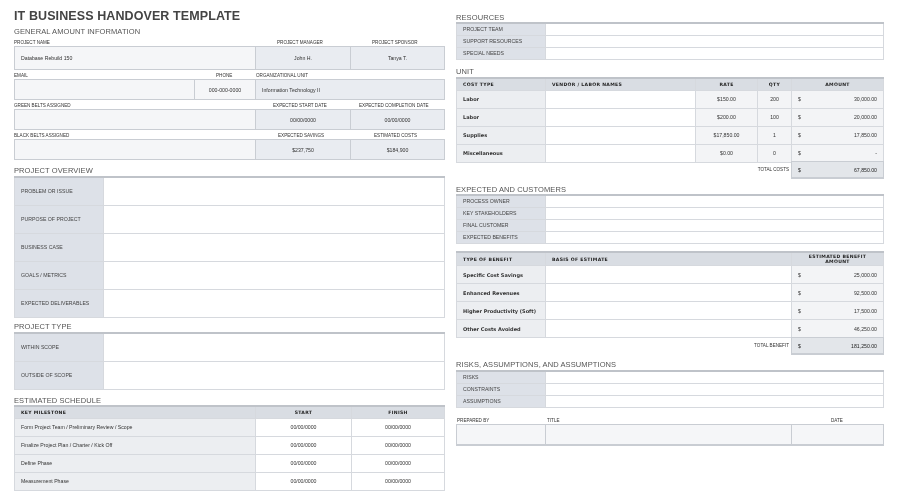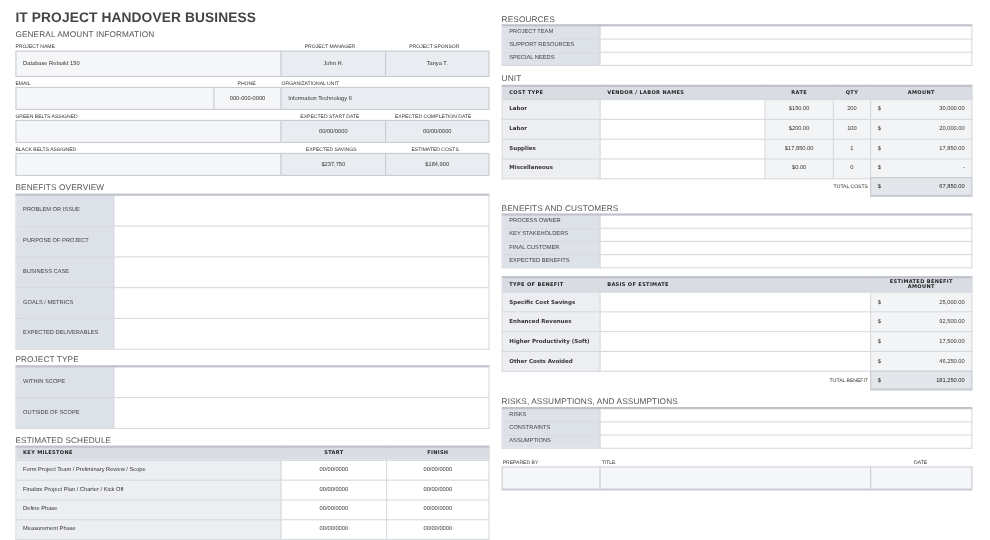--- a/index.html
+++ b/index.html
@@ -24,21 +24,21 @@
   td.lt { background: #f3f4f6; }
   td.boldlab { background: #eceef1; font-family: "DejaVu Sans", sans-serif; font-weight: bold; font-size: 5px; }
   .topline { border-top: 2px solid #bfc3c9; }
   .amt { display: flex; justify-content: space-between; }
   .total-lbl { position: absolute; font-size: 4.6px; color: #333; text-transform: uppercase; text-align: right; }
   .total-box { position: absolute; background: #e3e6ea; border: 1px solid #c9cdd3; border-bottom: 2px solid #c9cdd3; font-size: 5.2px; display: flex; justify-content: space-between; align-items: center; padding: 0 6px; }
 </style>
 </head>
 <body>
 
-<div class="title">IT PROJECT HANDOVER BUSINESS</div>
+<div class="title">IT BUSINESS HANDOVER TEMPLATE</div>
 <div class="sec" style="left:14px;top:27px;">GENERAL AMOUNT INFORMATION</div>
 
 <div class="lbl" style="left:14px;top:40px;">PROJECT NAME</div>
 <div class="lbl" style="left:277px;top:40px;">PROJECT MANAGER</div>
 <div class="lbl" style="left:372px;top:40px;">PROJECT SPONSOR</div>
 <div class="box lt padl" style="left:14px;top:46px;width:242px;height:24px;">Database Rebuild 150</div>
 <div class="box gray center" style="left:255px;top:46px;width:96px;height:24px;">John H.</div>
 <div class="box gray center" style="left:350px;top:46px;width:95px;height:24px;">Tanya T.</div>
 
 <div class="lbl" style="left:14px;top:73px;">EMAIL</div>
@@ -55,21 +55,21 @@
 <div class="box gray center" style="left:255px;top:109px;width:96px;height:21px;">00/00/0000</div>
 <div class="box gray center" style="left:350px;top:109px;width:95px;height:21px;">00/00/0000</div>
 
 <div class="lbl" style="left:14px;top:133px;">BLACK BELTS ASSIGNED</div>
 <div class="lbl" style="left:278px;top:133px;">EXPECTED SAVINGS</div>
 <div class="lbl" style="left:374px;top:133px;">ESTIMATED COSTS</div>
 <div class="box lt padl" style="left:14px;top:139px;width:242px;height:21px;"></div>
 <div class="box gray center" style="left:255px;top:139px;width:96px;height:21px;">$237,750</div>
 <div class="box gray center" style="left:350px;top:139px;width:95px;height:21px;">$184,900</div>
 
-<div class="sec" style="left:14px;top:166px;">BENEFITS OVERVIEW</div>
+<div class="sec" style="left:14px;top:166px;">PROJECT OVERVIEW</div>
 <table style="left:14px;top:176px;width:431px;" class="topline">
   <colgroup>
       <col style="width:89px">
       <col>
     </colgroup>
   <tbody>
       <tr style="height:28px">
         <td class="lab">PROBLEM OR ISSUE</td>
         <td class="wh"></td>
       </tr>
@@ -234,21 +234,21 @@
         </td>
       </tr>
 </tbody>
   </table>
 <div class="total-lbl" style="left:700px;top:167px;width:89px;">TOTAL COSTS</div>
 <div class="total-box" style="left:791px;top:161px;width:93px;height:18px;">
   <span>$</span>
   <span>67,850.00</span>
 </div>
 
-<div class="sec" style="left:456px;top:185px;">BENEFITS AND CUSTOMERS</div>
+<div class="sec" style="left:456px;top:185px;">EXPECTED AND CUSTOMERS</div>
 <table style="left:456px;top:194px;width:428px;" class="topline">
   <colgroup>
       <col style="width:89px">
       <col>
     </colgroup>
   <tbody>
       <tr style="height:12px">
         <td class="lab">PROCESS OWNER</td>
         <td class="wh"></td>
       </tr>

